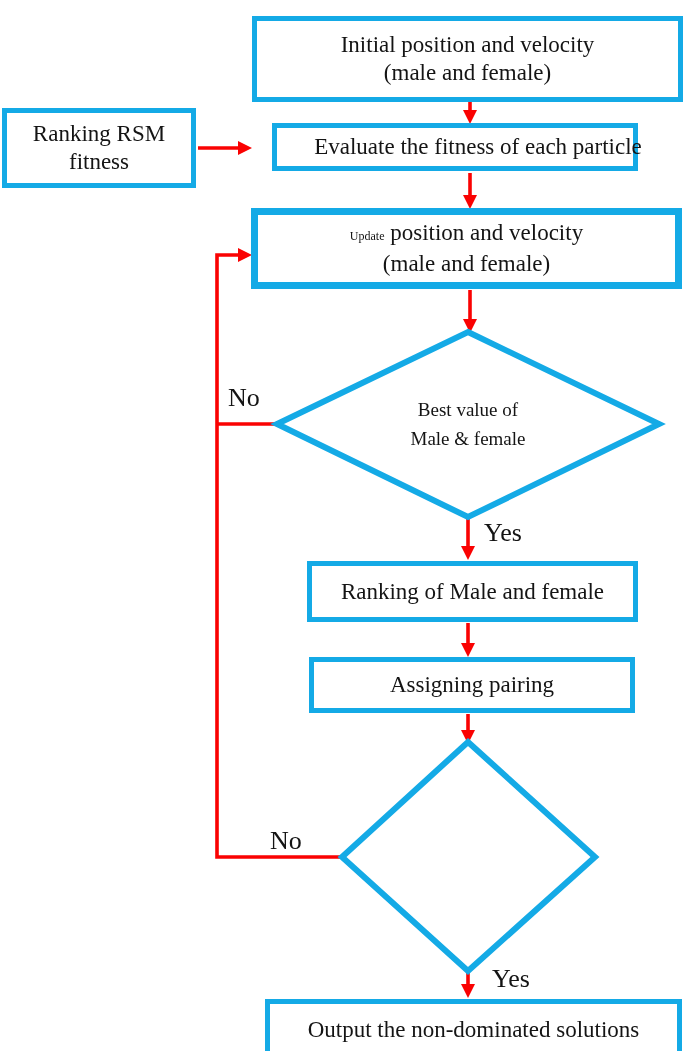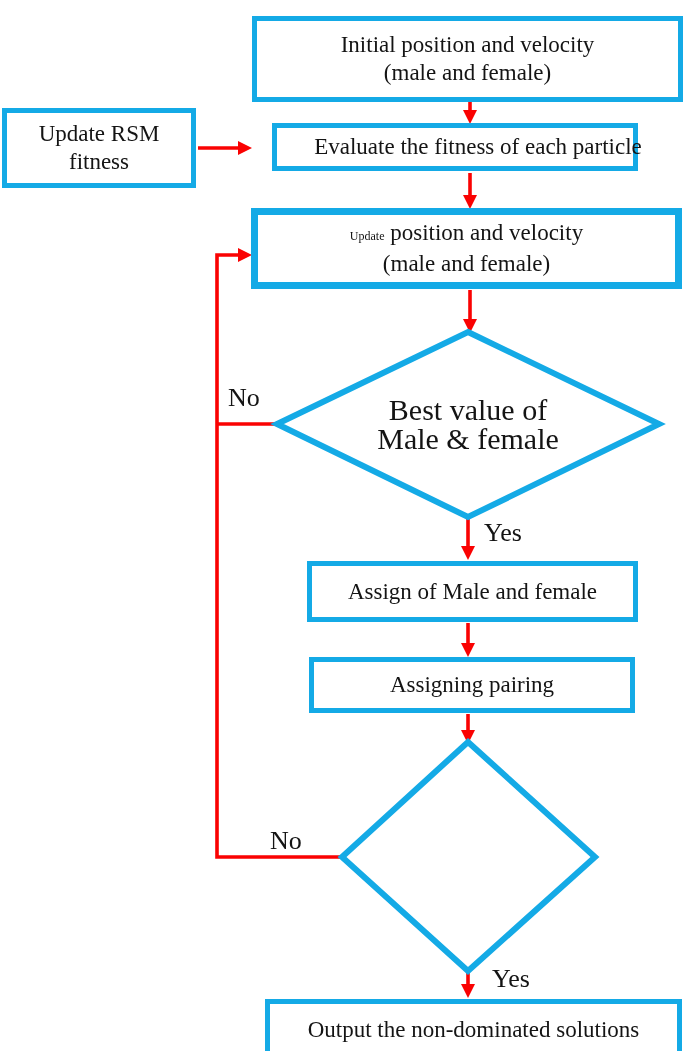--- a/index.html
+++ b/index.html
@@ -30,21 +30,21 @@
     text-align:center;
     font-size:23px;line-height:28px;
     z-index:2;
   }
   .node .line{white-space:nowrap;}
   .sm{font-size:12px;}
   .dtext{
     position:absolute;z-index:3;
     display:flex;flex-direction:column;
     align-items:center;justify-content:center;
-    text-align:center;font-size:30px;
+    text-align:center;font-size:19px;
   }
   .edge-label{
     position:absolute;z-index:3;
     font-size:26px;line-height:1;white-space:nowrap;
   }
   
   #n-initial {left:252px;top:0px;   width:431px;height:86px;margin-top:16px;}
   #n-assign  {left:2px;  top:108px; width:194px;height:80px;}
   #n-evaluate{left:272px;top:123px; width:366px;height:48px;padding-left:46px;}
   #n-update  {left:251px;top:208px; width:431px;height:81px;border-width:7px;}
@@ -117,35 +117,35 @@
     <polygon class="diamond" points="468,332 659,424 468,517 277,424"></polygon>
     <polygon class="diamond" points="468,742 595,857 468,971 342,857"></polygon>
   </svg>
 
   <div class="node" id="n-initial">
     <div class="line">Initial position and velocity</div>
     <div class="line">(male and female)</div>
   </div>
 
   <div class="node" id="n-assign">
-    <div class="line">Update RSM</div>
+    <div class="line">Ranking RSM</div>
     <div class="line">fitness</div>
   </div>
 
   <div class="node" id="n-evaluate">
     <div class="line">Evaluate the fitness of each particle</div>
   </div>
 
   <div class="node" id="n-update">
     <div class="line"><span class="sm">Update</span><span> position and velocity</span></div>
     <div class="line">(male and female)</div>
   </div>
 
   <div class="node" id="n-ranking">
-    <div class="line">Assign of Male and female</div>
+    <div class="line">Ranking of Male and female</div>
   </div>
 
   <div class="node" id="n-pairing">
     <div class="line">Assigning pairing</div>
   </div>
 
   <div class="node" id="n-output">
     <div class="line">Output the non-dominated solutions</div>
   </div>
 

